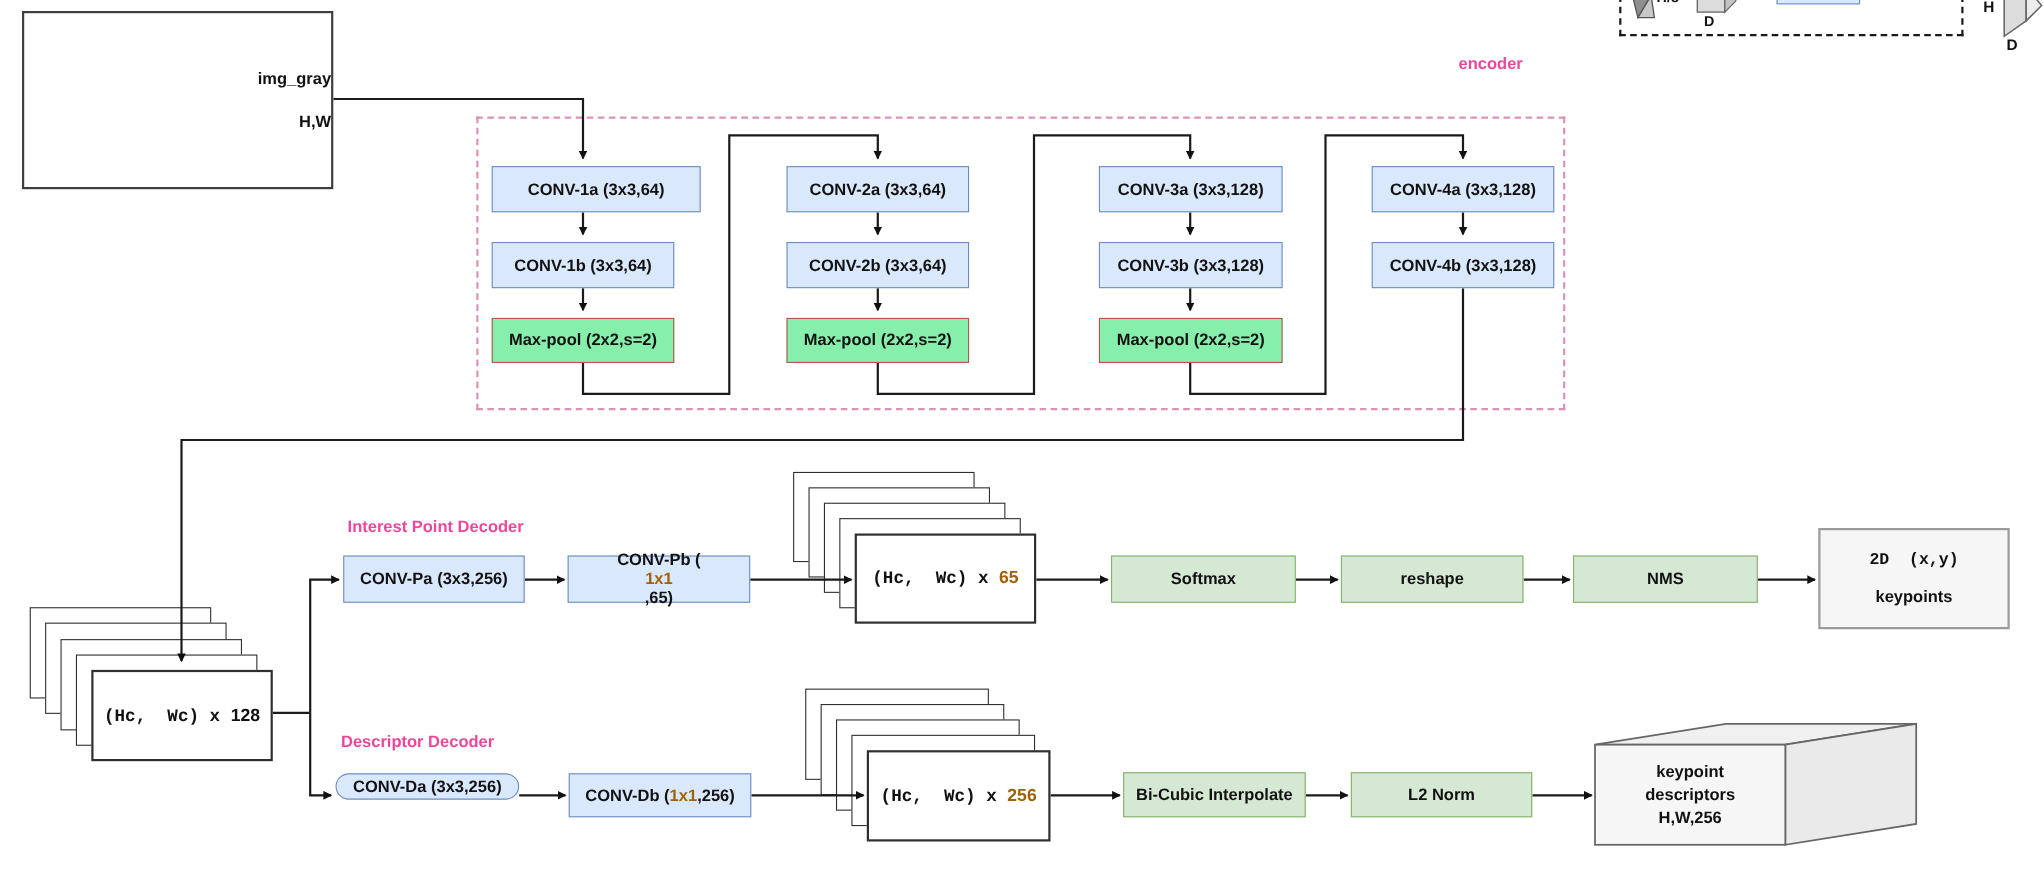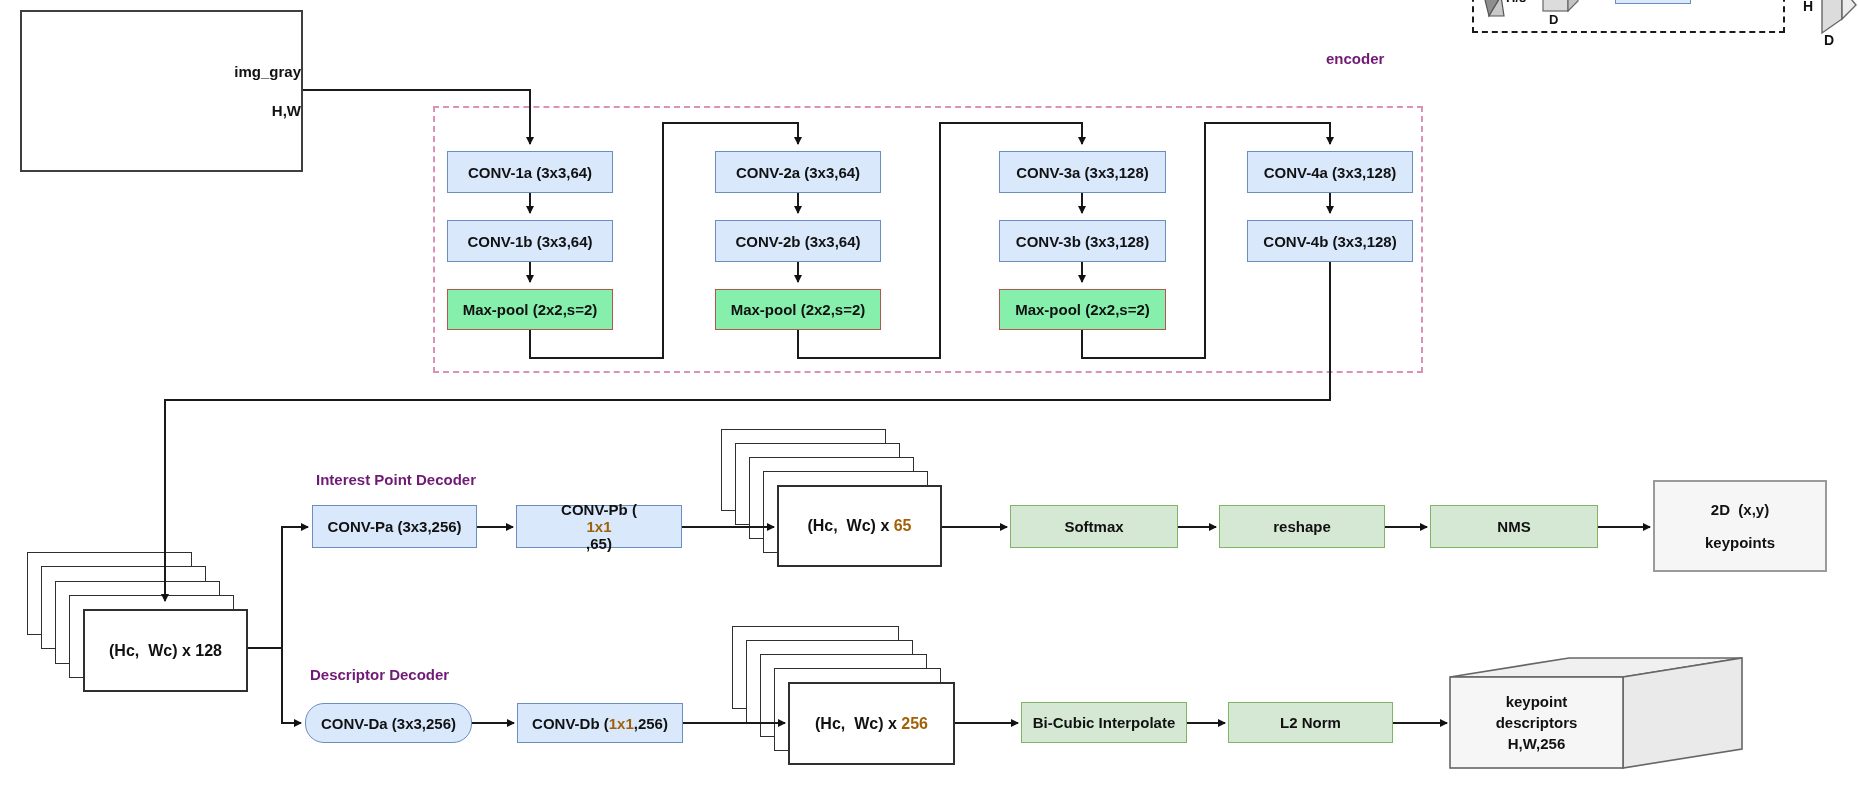--- a/index.html
+++ b/index.html
@@ -7,23 +7,23 @@
           font-family:"Liberation Sans",sans-serif;color:#111;}
   .bx{position:absolute;display:flex;align-items:center;justify-content:center;
       font-weight:bold;font-size:15px;box-sizing:border-box;z-index:3;text-align:center;}
   .conv{background:#dae8fc;border:1.6px solid #6c8ebf;}
   .pool{background:#86efac;border:1.6px solid #b85450;}
   .op{background:#d5e8d4;border:1.6px solid #82b366;}
   .sheet{position:absolute;background:#fff;border:1.8px solid #2f2f2f;box-sizing:border-box;z-index:1;}
   .front{background:#fff;border:2px solid #2f2f2f;font-size:16px;z-index:4;}
   .outbox{background:#f6f6f6;border:2px solid #9a9a9a;flex-direction:column;gap:16px;z-index:3;}
   .inbox{background:#fff;border:2px solid #3f3f3f;flex-direction:column;gap:22px;z-index:3;}
-  .seclabel{position:absolute;font-weight:bold;font-size:15px;color:#701a75;z-index:5;}
+  .seclabel{position:absolute;font-weight:bold;font-size:15px;color:#ec4899;z-index:5;}
   .red{color:#a16207;}
-  .pre{white-space:pre;}
+  .pre{white-space:pre;font-family:Liberation Mono, monospace;}
   .encframe{position:absolute;left:433px;top:106px;width:990px;height:267px;
             border:2px dashed #d993b8;box-sizing:border-box;z-index:0;}
   .legframe{position:absolute;left:1472px;top:-46px;width:313px;height:79px;
             border:2.5px dashed #1a1a1a;box-sizing:border-box;z-index:0;}
   .wires{position:absolute;left:0;top:0;z-index:2;}
   .cubtext{position:absolute;left:1450px;top:677px;width:173px;height:91px;z-index:4;
            display:flex;flex-direction:column;align-items:center;justify-content:center;
            font-weight:bold;font-size:15px;line-height:21px;}
   .leglabel{position:absolute;font-weight:bold;font-size:13px;z-index:5;}
 </style>
@@ -90,21 +90,21 @@
     </g>
   </svg>
 
   <div class="bx inbox" style="left:20px;top:10px;width:283px;height:162px;align-items:flex-end;">
     <div>img_gray</div>
     <div>H,W</div>
   </div>
 
   <div class="seclabel" style="left:1326px;top:50px;">encoder</div>
 
-  <div class="bx conv" style="left:447px;top:151px;width:166px;height:42px;">CONV-1a (3x3,64)</div>
+  <div class="bx conv" style="left:447px;top:151px;width:190px;height:42px;">CONV-1a (3x3,64)</div>
   <div class="bx conv" style="left:447px;top:220px;width:166px;height:42px;">CONV-1b (3x3,64)</div>
   <div class="bx pool" style="left:447px;top:289px;width:166px;height:41px;">Max-pool (2x2,s=2)</div>
 
   <div class="bx conv" style="left:715px;top:151px;width:166px;height:42px;">CONV-2a (3x3,64)</div>
   <div class="bx conv" style="left:715px;top:220px;width:166px;height:42px;">CONV-2b (3x3,64)</div>
   <div class="bx pool" style="left:715px;top:289px;width:166px;height:41px;">Max-pool (2x2,s=2)</div>
 
   <div class="bx conv" style="left:999px;top:151px;width:167px;height:42px;">CONV-3a (3x3,128)</div>
   <div class="bx conv" style="left:999px;top:220px;width:167px;height:42px;">CONV-3b (3x3,128)</div>
   <div class="bx pool" style="left:999px;top:289px;width:167px;height:41px;">Max-pool (2x2,s=2)</div>
@@ -140,21 +140,21 @@
 
   <div class="bx op" style="left:1219px;top:505px;width:166px;height:43px;">reshape</div>
   <div class="bx op" style="left:1010px;top:505px;width:168px;height:43px;">Softmax</div>
   <div class="bx op" style="left:1430px;top:505px;width:168px;height:43px;">NMS</div>
   <div class="bx outbox" style="left:1653px;top:480px;width:174px;height:92px;">
     <div class="pre">2D  (x,y)</div>
     <div>keypoints</div>
   </div>
 
   <div class="seclabel" style="left:310px;top:666px;">Descriptor Decoder</div>
-  <div class="bx conv" style="left:305px;top:703px;width:167px;height:40px;border-radius:19px;">CONV-Da (3x3,256)</div>
+  <div class="bx conv" style="left:305px;top:703px;width:167px;height:24px;border-radius:19px;">CONV-Da (3x3,256)</div>
   <div class="bx conv" style="left:517px;top:703px;width:166px;height:40px;">
     <span>CONV-Db (</span>
       <span class="red">1x1</span>
       <span>,256)</span>
   </div>
 
   <div class="sheet" style="left:732px;top:626px;width:167px;height:83px;"></div>
   <div class="sheet" style="left:746px;top:640px;width:167px;height:83px;"></div>
   <div class="sheet" style="left:760px;top:654px;width:167px;height:83px;"></div>
   <div class="sheet" style="left:774px;top:668px;width:167px;height:83px;"></div>

